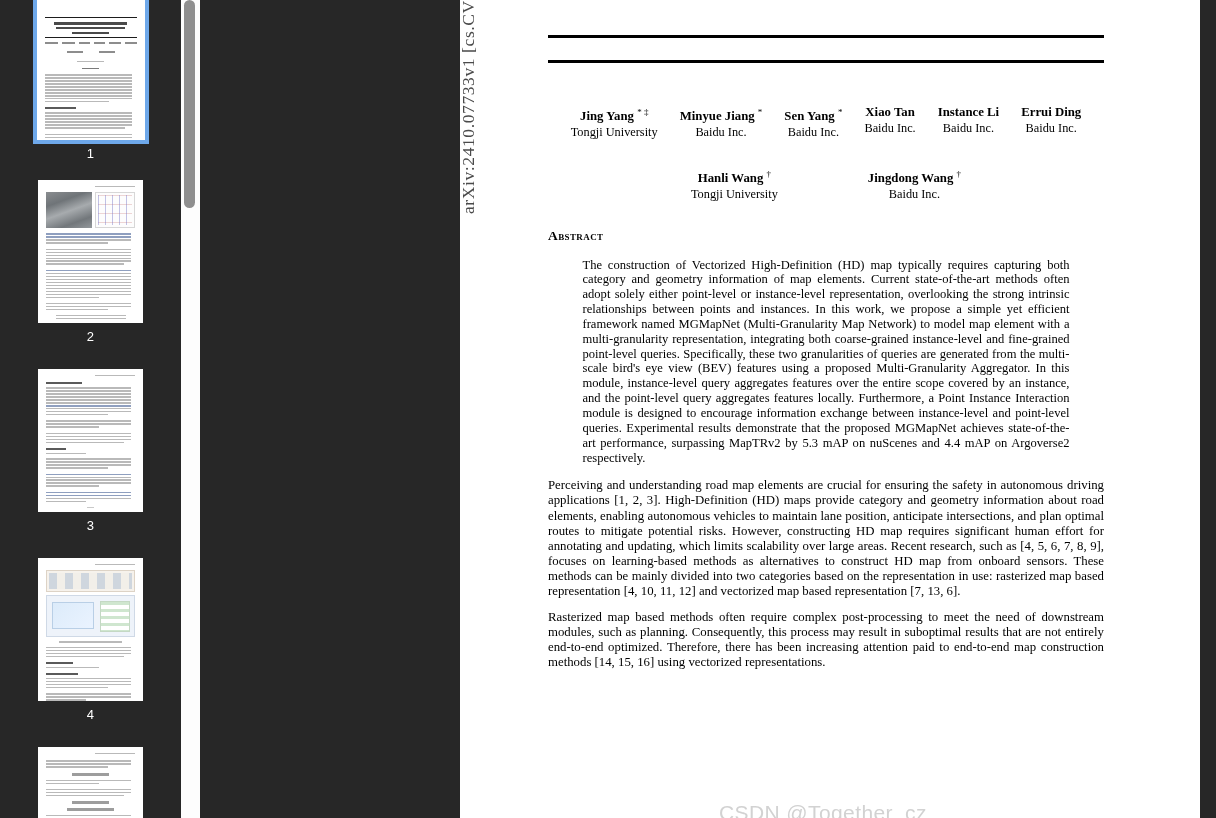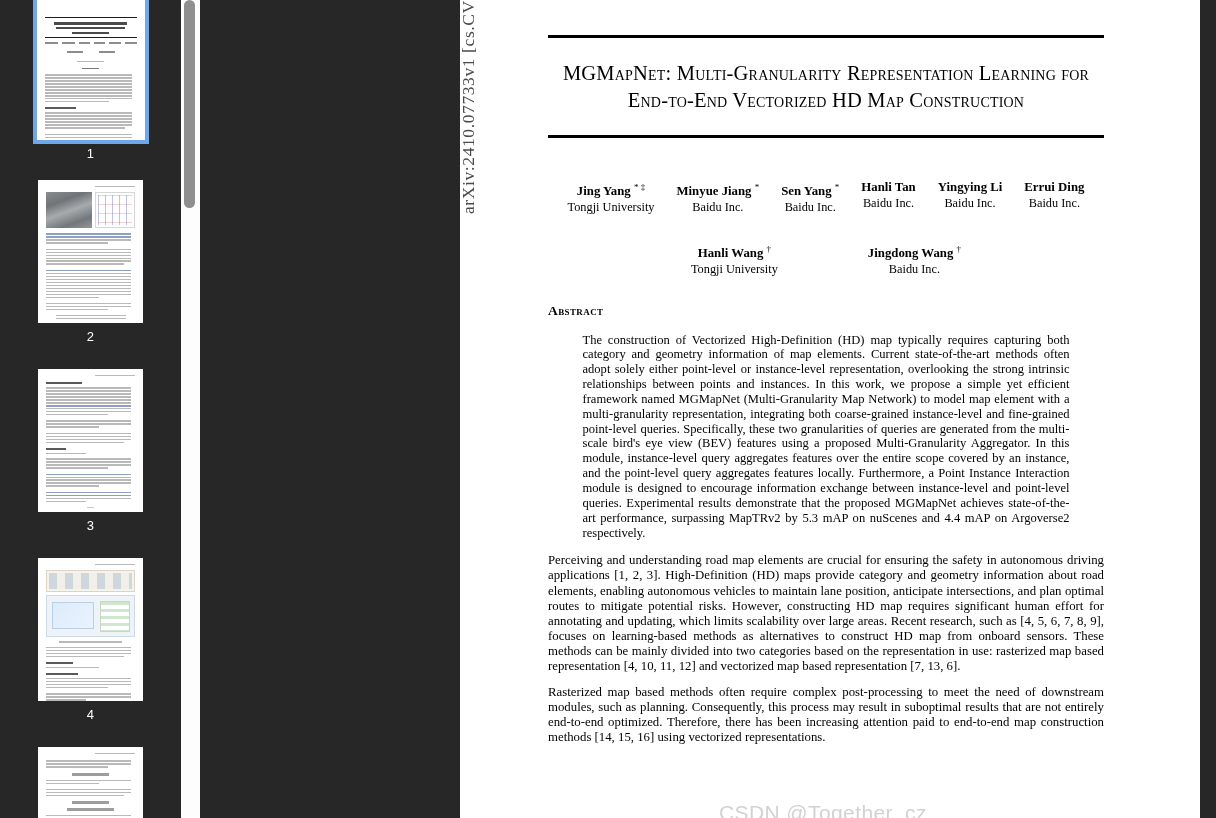--- a/index.html
+++ b/index.html
@@ -379,43 +379,42 @@
   </div>
 
   <div class="doc-area">
     <div class="page">
 
       <div class="arxiv-stamp">arXiv:2410.07733v1  [cs.CV]  10 Oct 2024</div>
 
       <div class="page-inner">
 
         <div class="title-rule"></div>
-        <h1 class="paper-title">MGMapNet: Multi-Granularity Representation Learning for End-to-End Vectorized HD Map Construction</h1>
         <div class="title-rule-b"></div>
 
         <div class="authors">
           <div class="author-row row1">
             <div class="author">
               <div class="nm"><span>Jing Yang</span> <sup>* ‡</sup></div>
               <div class="aff">Tongji University</div>
             </div>
             <div class="author">
               <div class="nm"><span>Minyue Jiang</span> <sup>*</sup></div>
               <div class="aff">Baidu Inc.</div>
             </div>
             <div class="author">
               <div class="nm"><span>Sen Yang</span> <sup>*</sup></div>
               <div class="aff">Baidu Inc.</div>
             </div>
             <div class="author">
-              <div class="nm"><span>Hanli Tan</span></div>
-              <div class="aff">Baidu Inc.</div>
-            </div>
-            <div class="author">
-              <div class="nm"><span>Yingying Li</span></div>
+              <div class="nm"><span>Xiao Tan</span></div>
+              <div class="aff">Baidu Inc.</div>
+            </div>
+            <div class="author">
+              <div class="nm"><span>Instance Li</span></div>
               <div class="aff">Baidu Inc.</div>
             </div>
             <div class="author">
               <div class="nm"><span>Errui Ding</span></div>
               <div class="aff">Baidu Inc.</div>
             </div>
           </div>
 
           <div class="author-row row2">
             <div class="author">

